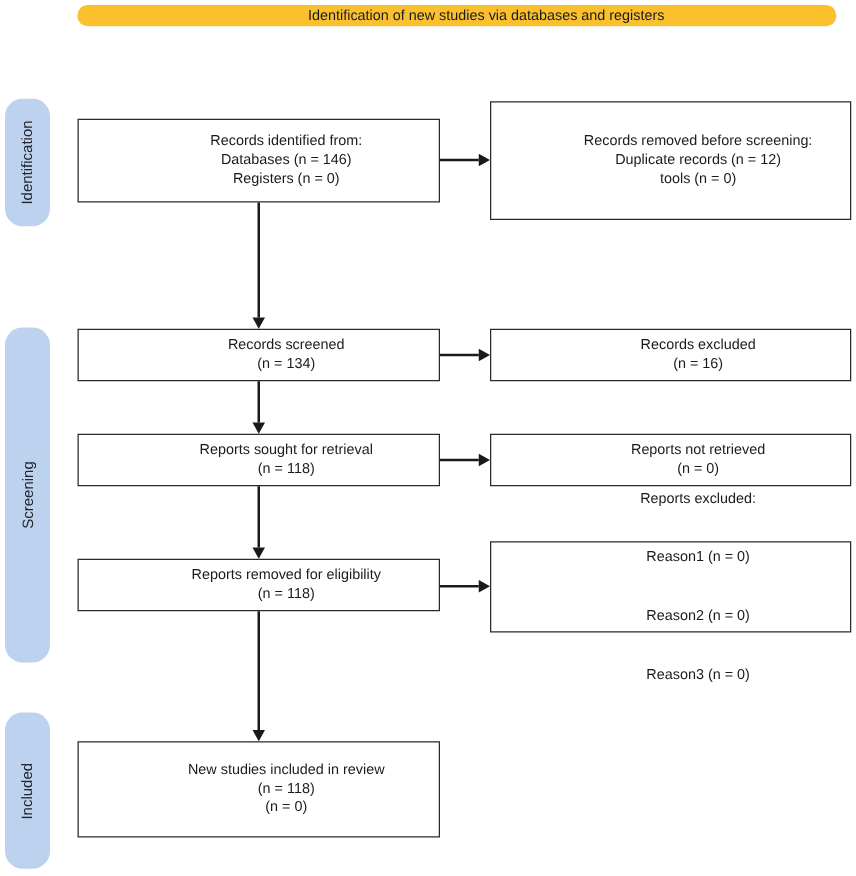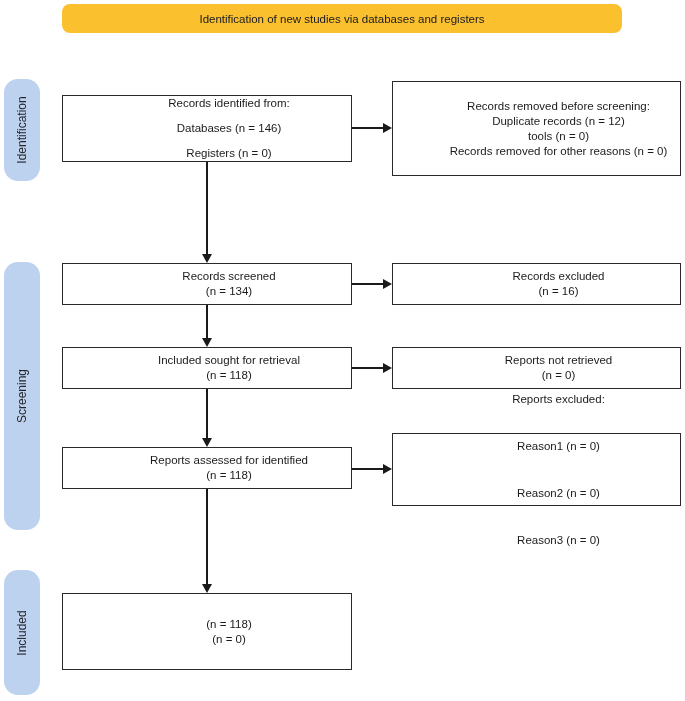--- a/index.html
+++ b/index.html
@@ -5,25 +5,25 @@
   html,body{margin:0;padding:0;background:#ffffff;}
   #canvas{
     position:relative;
     width:685px;height:701px;
     background:#ffffff;
     font-family:"Liberation Sans","DejaVu Sans",sans-serif;
     color:var(--text,#1b1b1b);
     overflow:hidden;
   }
   .banner{
-    position:absolute;left:62px;top:4px;width:560px;height:29px;
+    position:absolute;left:62px;top:4px;width:560px;height:17px;
     background:var(--banner-bg,#fbc02d);
     border-radius:8px;
     display:flex;align-items:center;justify-content:center;
-    font-size:11.5px;color:#1a1a24;
+    font-size:11.5px;color:#1a1a24;padding-left:47px;
   }
   .stage{
     position:absolute;left:4px;width:36px;
     background:var(--sidebar-bg,#bdd2ee);
     border-radius:14px;
     display:flex;align-items:center;justify-content:center;
   }
   .stage span{
     transform:rotate(-90deg);
     white-space:nowrap;
@@ -35,21 +35,21 @@
   .box{
     position:absolute;
     background:#ffffff;
     border:1.5px solid #2a2a2a;
     box-sizing:border-box;
     display:flex;flex-direction:column;align-items:center;justify-content:center;
     text-align:center;
     font-size:11.5px;line-height:15px;padding-left:44px;
   }
   .box .line{white-space:nowrap;}
-  .box-a{left:62px;top:95px;width:290px;height:67px;justify-content:space-between;}
+  .box-a{left:62px;top:95px;width:290px;height:67px;}
   .box-b{left:392px;top:81px;width:289px;height:95px;}
   .box-c{left:62px;top:263px;width:290px;height:42px;}
   .box-d{left:392px;top:263px;width:289px;height:42px;}
   .box-e{left:62px;top:347px;width:290px;height:42px;}
   .box-f{left:392px;top:347px;width:289px;height:42px;}
   .box-g{left:62px;top:447px;width:290px;height:42px;}
   .box-h{left:392px;top:433px;width:289px;height:73px;gap:32px;}
   .box-i{left:62px;top:593px;width:290px;height:77px;}
   .vline{position:absolute;width:1.5px;background:#1a1a1a;}
   .hline{position:absolute;height:1.5px;background:#1a1a1a;}
@@ -84,39 +84,39 @@
     <div class="line">Databases (n = 146)</div>
     <div class="line">Registers (n = 0)</div>
   </div>
 
   <div class="box box-c">
     <div class="line">Records screened</div>
     <div class="line">(n = 134)</div>
   </div>
 
   <div class="box box-e">
-    <div class="line">Included sought for retrieval</div>
+    <div class="line">Reports sought for retrieval</div>
     <div class="line">(n = 118)</div>
   </div>
 
   <div class="box box-g">
-    <div class="line">Reports assessed for identified</div>
+    <div class="line">Reports removed for eligibility</div>
     <div class="line">(n = 118)</div>
   </div>
 
   <div class="box box-i">
+    <div class="line">New studies included in review</div>
     <div class="line">(n = 118)</div>
     <div class="line">(n = 0)</div>
   </div>
 
   <div class="box box-b">
     <div class="line">Records removed before screening:</div>
     <div class="line">Duplicate records (n = 12)</div>
     <div class="line">tools (n = 0)</div>
-    <div class="line">Records removed for other reasons (n = 0)</div>
   </div>
 
   <div class="box box-d">
     <div class="line">Records excluded</div>
     <div class="line">(n = 16)</div>
   </div>
 
   <div class="box box-f">
     <div class="line">Reports not retrieved</div>
     <div class="line">(n = 0)</div>

